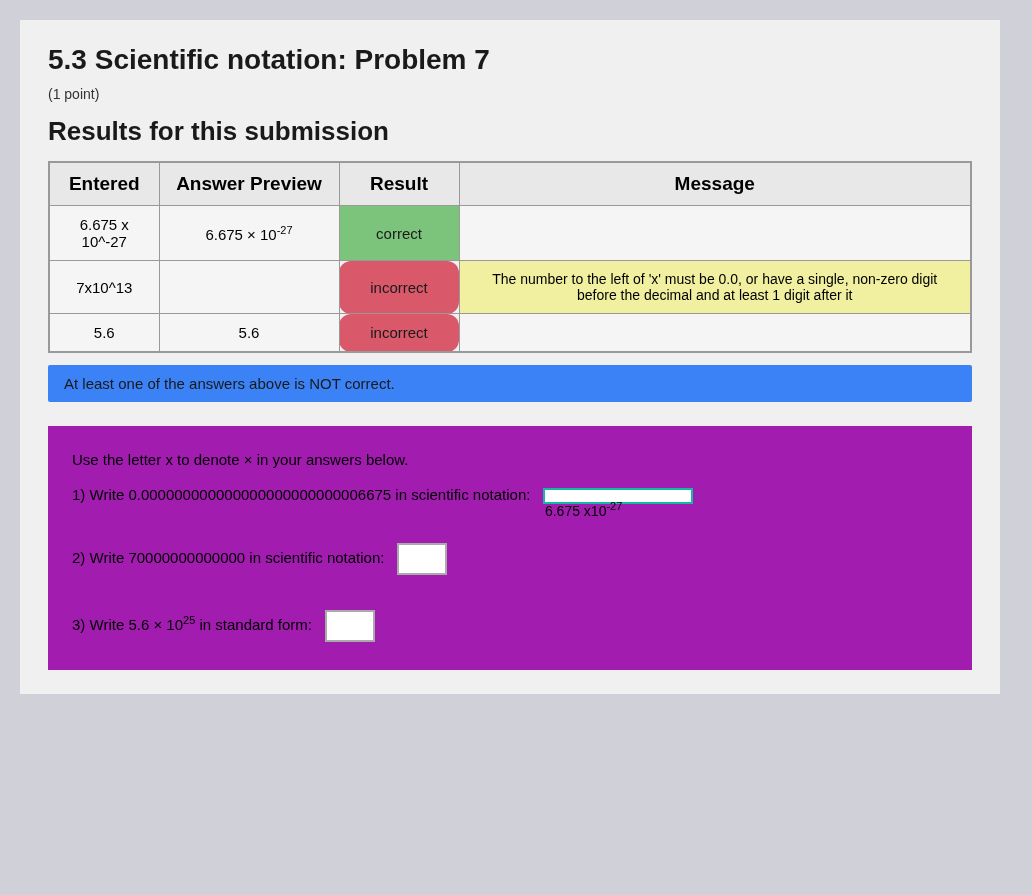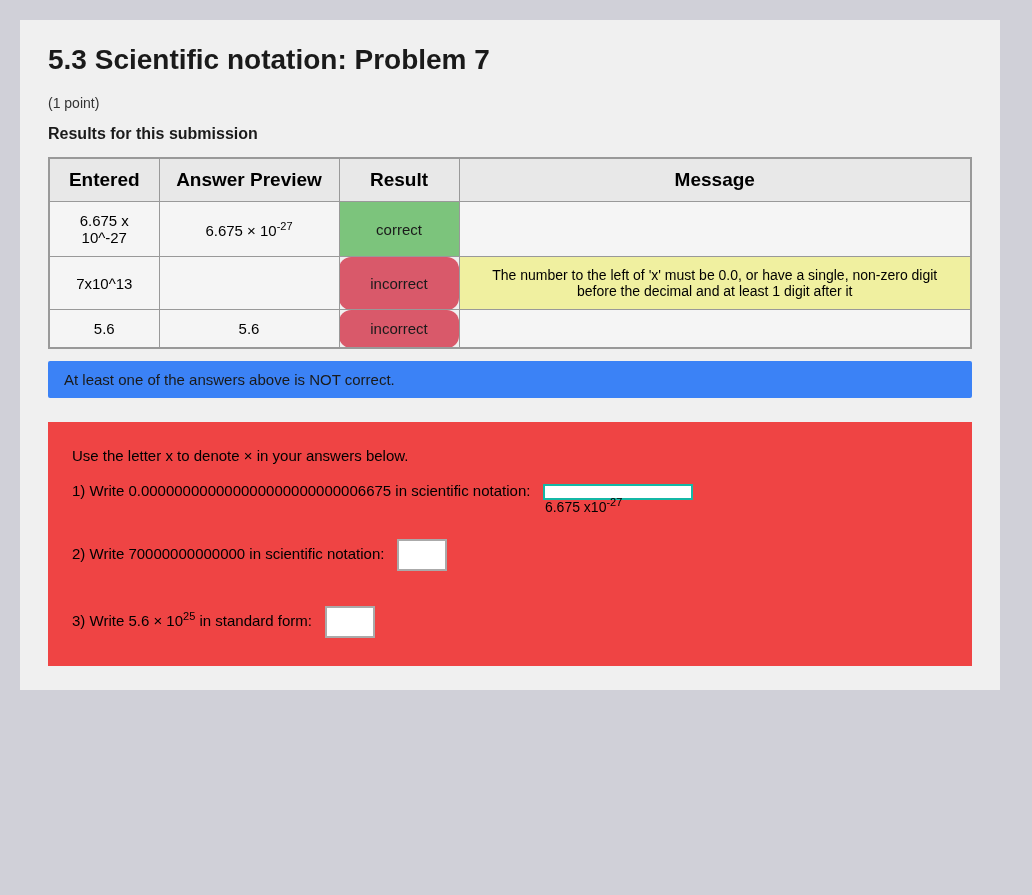--- a/index.html
+++ b/index.html
@@ -12,29 +12,29 @@
     }
     .main-container {
       background: #f0f0f0;
       padding: 24px 28px;
       max-width: 980px;
     }
     .problem-title {
       font-size: 28px;
       font-weight: bold;
       color: #1a1a1a;
-      margin-bottom: 19px;
+      margin-bottom: 10px;
     }
     .points {
       font-size: 14px;
       color: #333;
       margin-bottom: 14px;
     }
     .section-title {
-      font-size: 16px;
+      font-size: 26px;
       font-weight: bold;
       color: #1a1a1a;
       margin-bottom: 14px;
     }
     table {
       width: 100%;
       border-collapse: collapse;
       border: 2px solid #999;
       margin-bottom: 12px;
     }
@@ -78,21 +78,21 @@
     }
     .error-banner {
       background: #3b82f6;
       color: #1a1a1a;
       padding: 10px 16px;
       font-size: 15px;
       margin-bottom: 24px;
       border-radius: 2px;
     }
     .instructions {
-      background: #ef4444;
+      background: #a21caf;
       padding: 20px 24px;
       font-size: 15px;
       line-height: 1.8;
     }
     .instructions p {
       margin-bottom: 8px;
     }
     .answer-box {
       display: inline-block;
       border: 2px solid #14b8a6;

